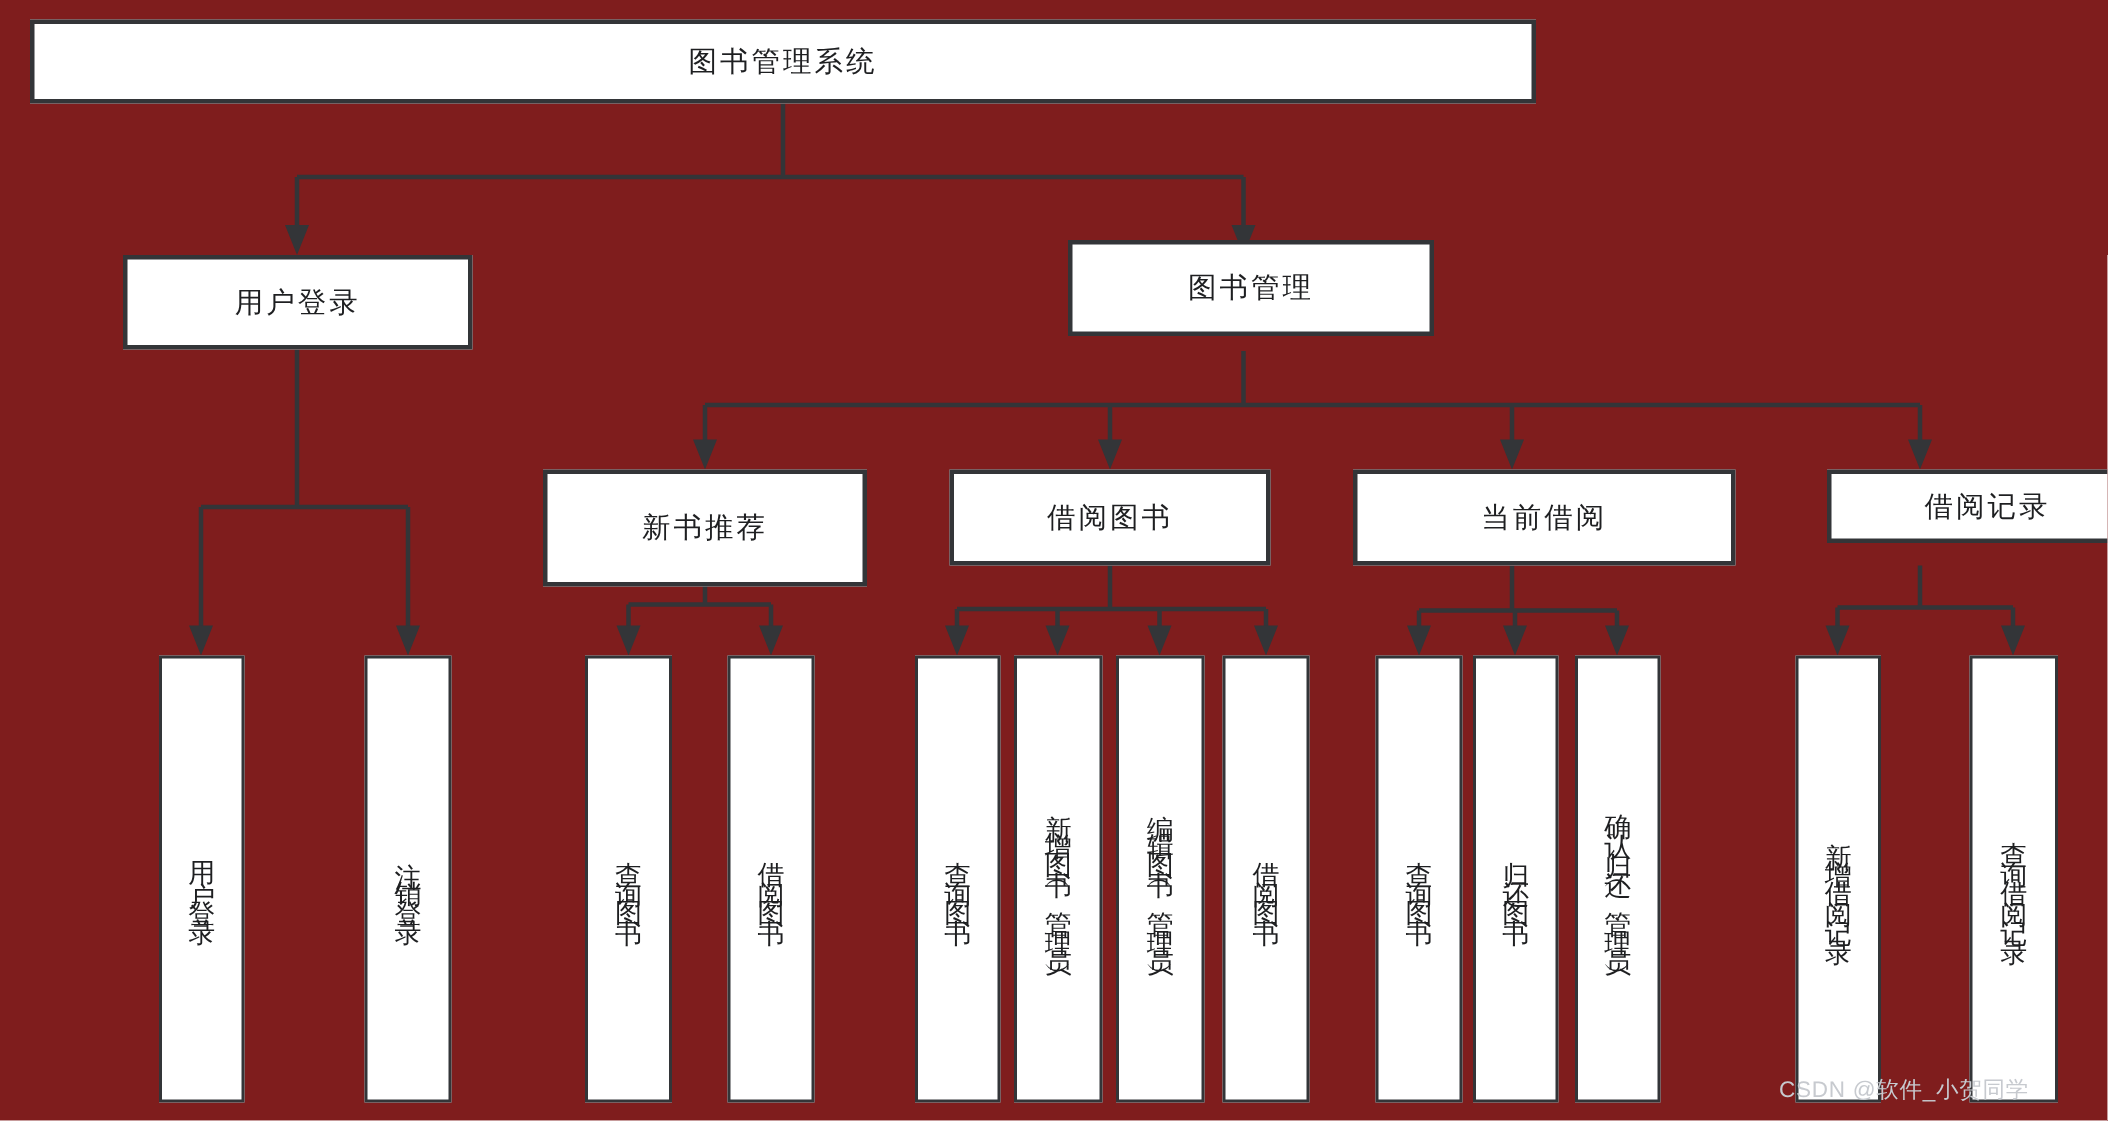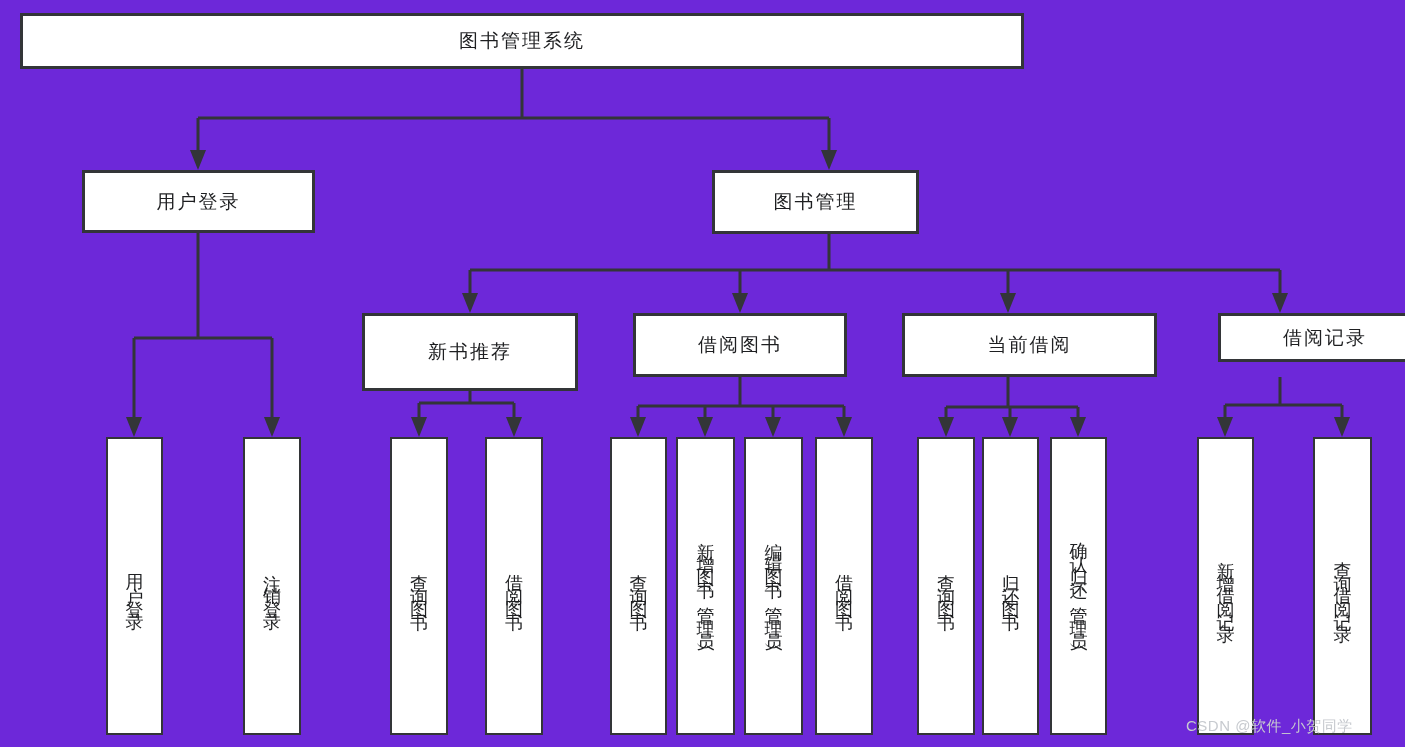--- a/index.html
+++ b/index.html
@@ -1,17 +1,17 @@
 <!DOCTYPE html>
 <html><head>
 <meta charset="utf-8">
 <style>
   html,body{margin:0;padding:0;background:#ffffff;}
   .canvas{
-    position:relative;width:1405px;height:747px;background:#6d28d9;overflow:hidden;
+    position:relative;width:1405px;height:747px;background:#7f1d1d;overflow:hidden;
     font-family:"Liberation Sans","DejaVu Sans",sans-serif;
   }
   svg.wires{position:absolute;left:0;top:0;z-index:1;}
   .node{
     position:absolute;box-sizing:border-box;background:#ffffff;
     border:3px solid #333538;color:#1e1f21;z-index:2;
     display:flex;align-items:center;justify-content:center;
   }
   .node.h{font-size:19px;letter-spacing:2px;white-space:nowrap;}
   .node.v{
@@ -88,21 +88,21 @@
     </g>
     <g fill="#333538" stroke="none">
       <polygon points="1217,417 1233,417 1225,437"></polygon>
       <polygon points="1334,417 1350,417 1342,437"></polygon>
     </g>
   </svg>
 
   <div class="node h" style="left:20px;top:13px;width:1004px;height:56px;">图书管理系统</div>
 
   <div class="node h" style="left:82px;top:170px;width:233px;height:63px;">用户登录</div>
-  <div class="node h" style="left:712px;top:170px;width:207px;height:64px;">图书管理</div>
+  <div class="node h" style="left:712px;top:160px;width:244px;height:64px;">图书管理</div>
 
   <div class="node h" style="left:362px;top:313px;width:216px;height:78px;">新书推荐</div>
   <div class="node h" style="left:633px;top:313px;width:214px;height:64px;">借阅图书</div>
   <div class="node h" style="left:902px;top:313px;width:255px;height:64px;">当前借阅</div>
   <div class="node h" style="left:1218px;top:313px;width:214px;height:49px;">借阅记录</div>
 
   <div class="node v" style="left:106px;top:437px;width:57px;height:298px;">用户登录</div>
   <div class="node v" style="left:243px;top:437px;width:58px;height:298px;">注销登录</div>
 
   <div class="node v" style="left:390px;top:437px;width:58px;height:298px;">查询图书</div>

